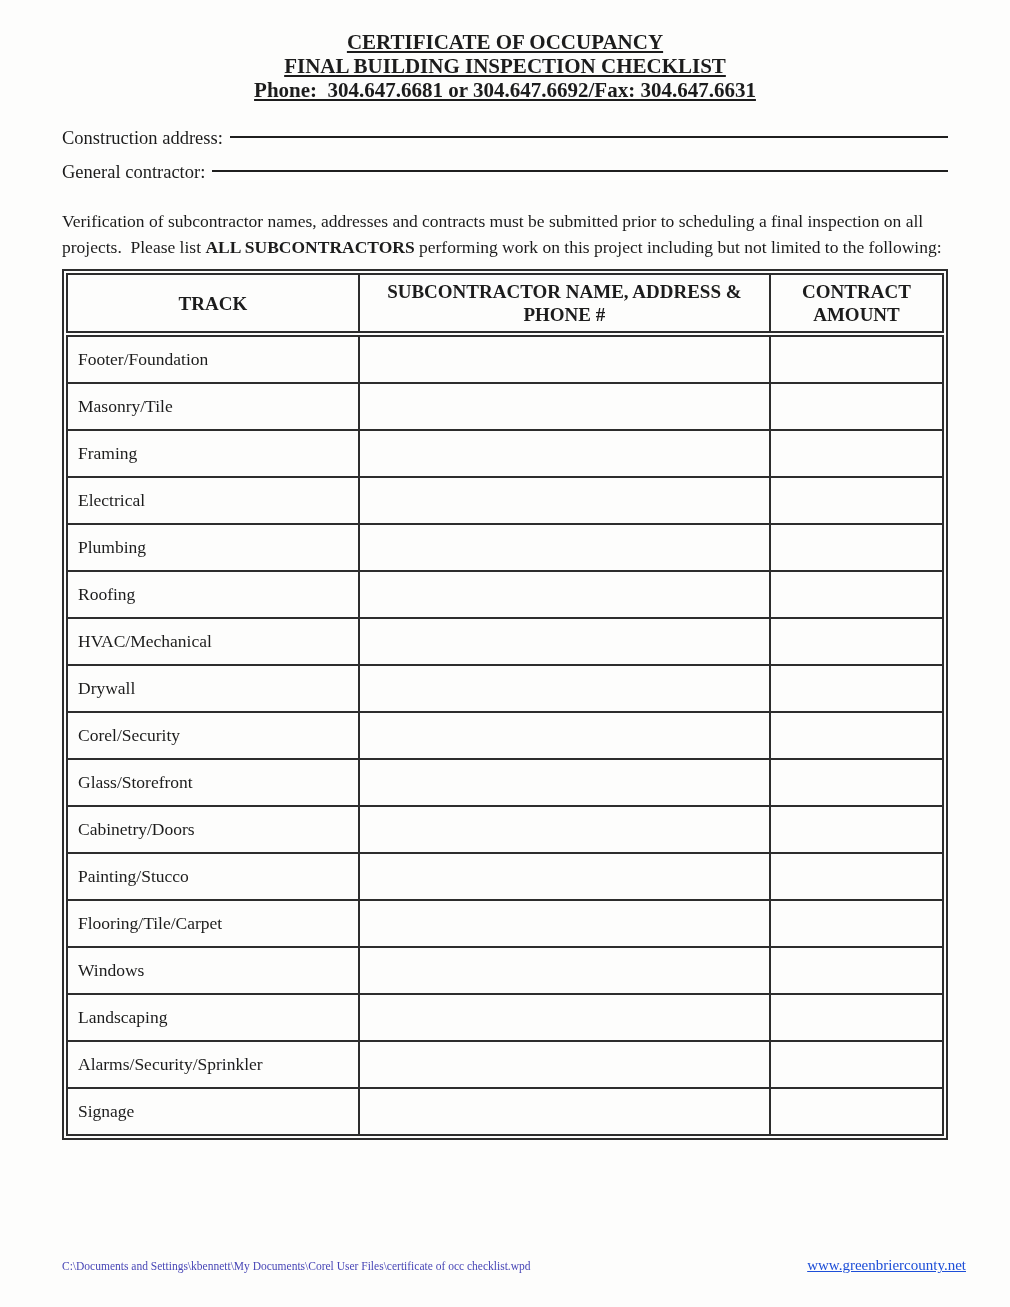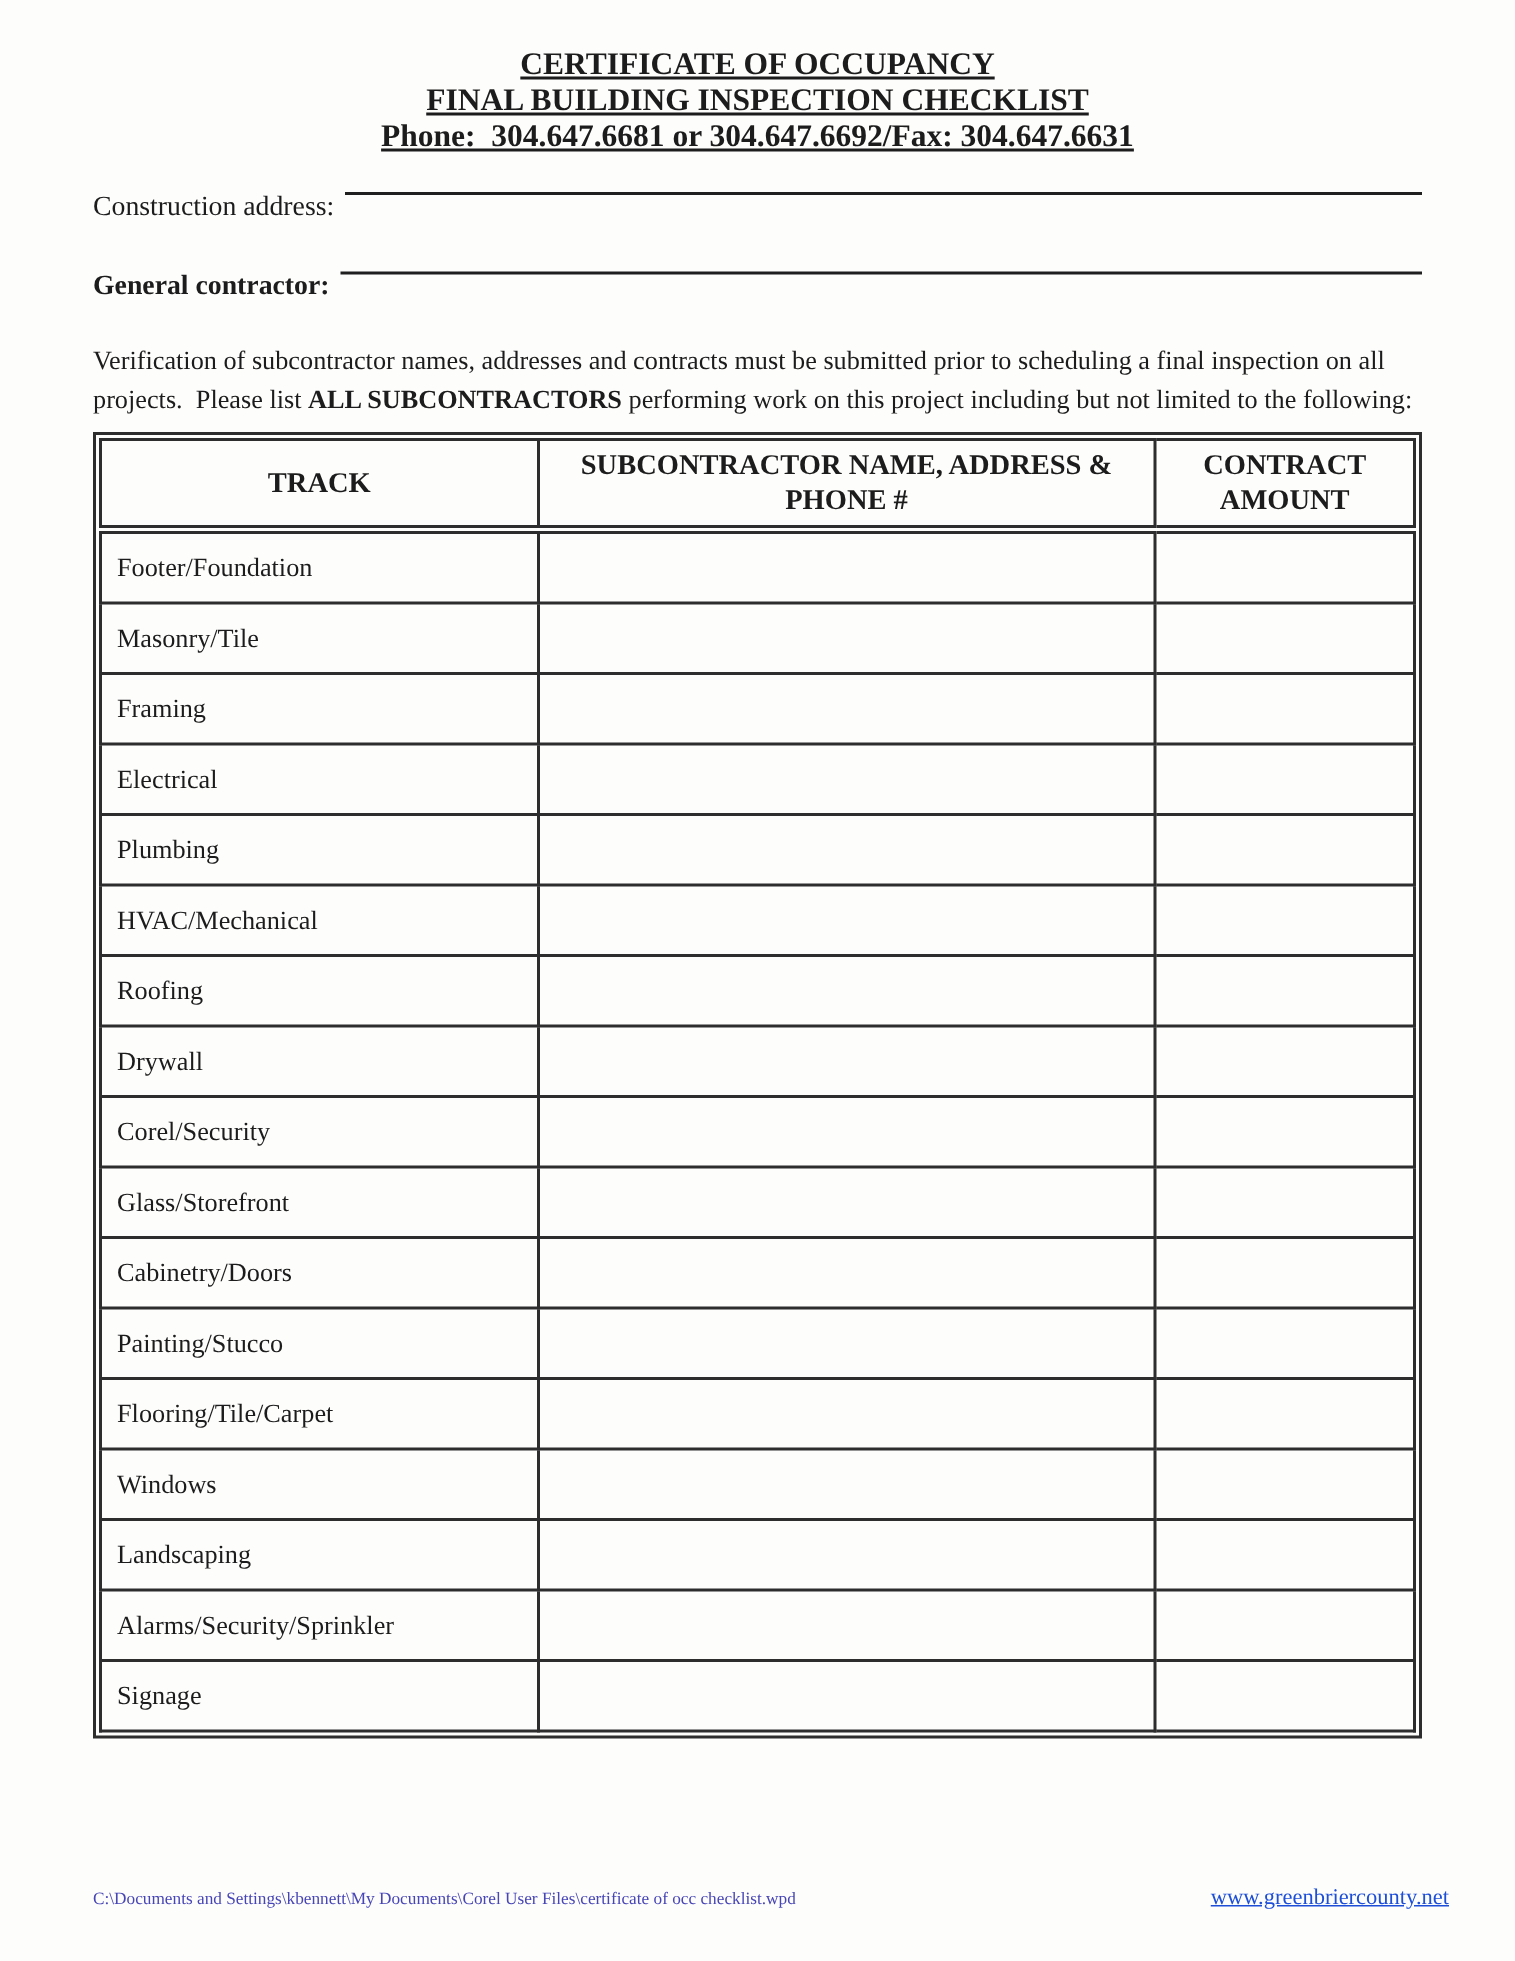--- a/index.html
+++ b/index.html
@@ -17,27 +17,27 @@
   .title {
     font-weight: bold;
     font-size: 21px;
     line-height: 24px;
     white-space: pre-wrap;
   }
 
   
   .field {
     display: flex;
-    align-items: flex-start;
+    align-items: center;
     margin-left: 62px;
     margin-right: 62px;
     font-size: 18.5px;
   }
   .field-1 { margin-top: 26px; }
-  .field-2 { margin-top: 32px; font-weight: bold; }
+  .field-2 { margin-top: 13px; }
   .field-label { white-space: nowrap; }
   .field-line {
     flex: 1;
     border-bottom: 2px solid #1f1f1f;
     margin-left: 7px;
     margin-bottom: 4px;
     height: 0;
   }
 
   
@@ -155,26 +155,26 @@
             <td class="c1">Electrical</td>
             <td class="c2"></td>
             <td class="c3"></td>
           </tr>
           <tr>
             <td class="c1">Plumbing</td>
             <td class="c2"></td>
             <td class="c3"></td>
           </tr>
           <tr>
+            <td class="c1">Roofing</td>
+            <td class="c2"></td>
+            <td class="c3"></td>
+          </tr>
+          <tr>
             <td class="c1">HVAC/Mechanical</td>
-            <td class="c2"></td>
-            <td class="c3"></td>
-          </tr>
-          <tr>
-            <td class="c1">Roofing</td>
             <td class="c2"></td>
             <td class="c3"></td>
           </tr>
           <tr>
             <td class="c1">Drywall</td>
             <td class="c2"></td>
             <td class="c3"></td>
           </tr>
           <tr>
             <td class="c1">Corel/Security</td>

